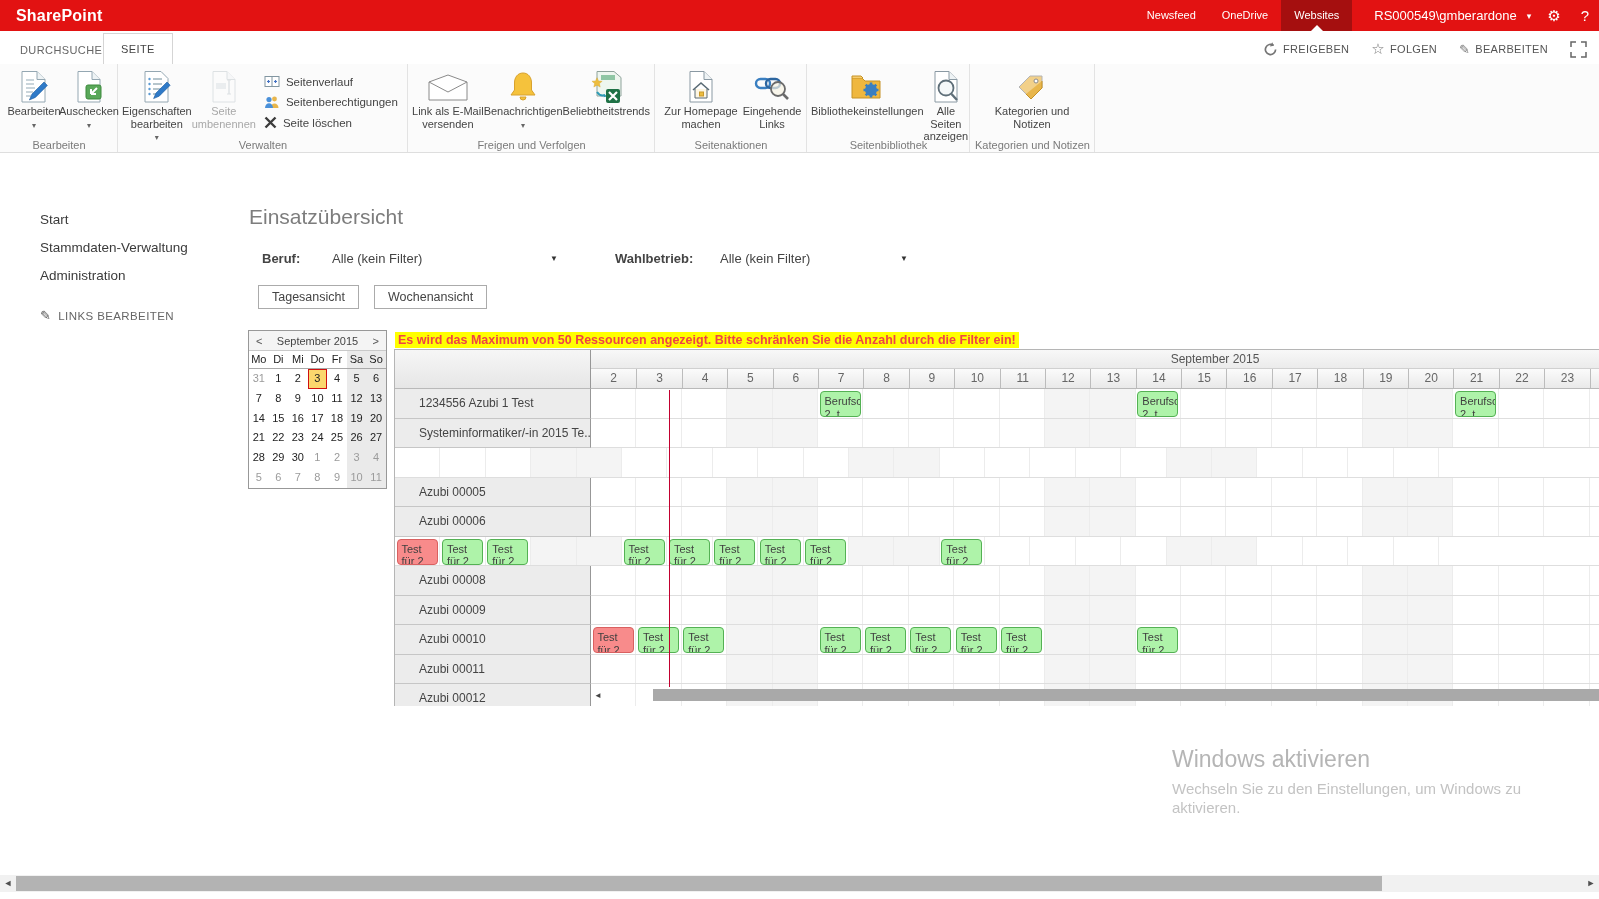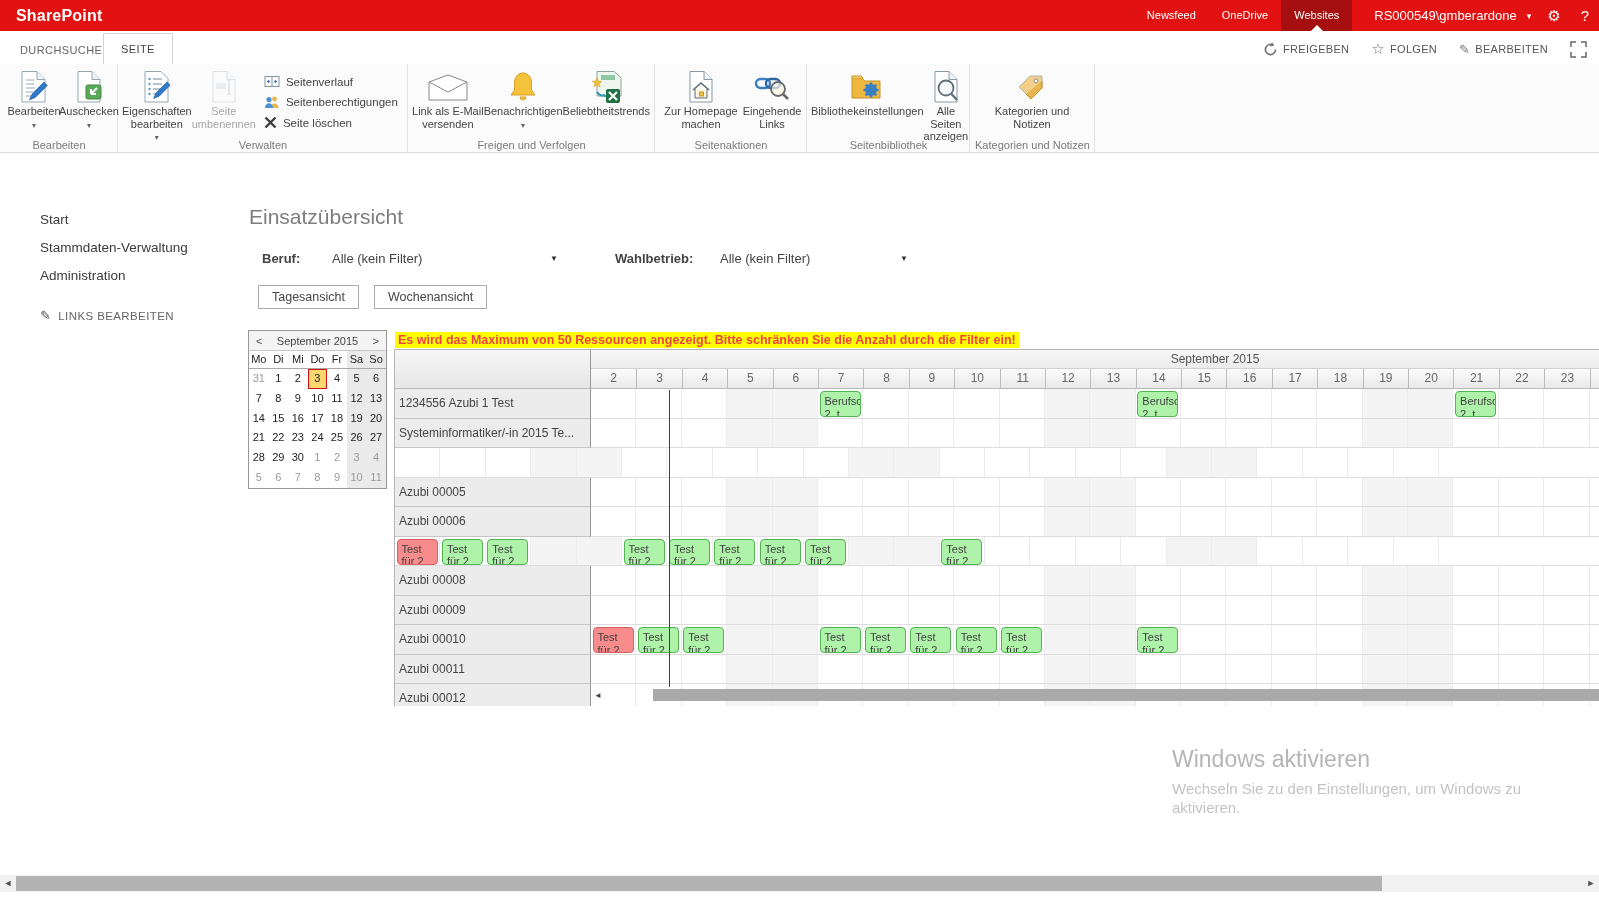--- a/index.html
+++ b/index.html
@@ -100,21 +100,21 @@
     text-align:center; padding-left:240px; font-size:12px; color:#555; line-height:18px; }
   .g-dayrow { display:flex; height:20px; border-bottom:1px solid #b9b9b9; }
   .g-day { width:45.4px; flex:0 0 45.4px; border-left:1px solid #bcbcbc;
     background:linear-gradient(#fbfbfb,#e9e9e9); text-align:center; font-size:12px;
     color:#666; line-height:19px; }
   .g-day:first-child { border-left:none; }
   .g-body { position:relative; }
   .g-row { display:flex; height:29.5px; }
   .g-name { width:196px; flex:0 0 196px; background:#ececec; border-right:1px solid #979797;
     border-bottom:1px solid #c6c6c6; font-size:12px; color:#444; line-height:28px;
-    padding-left:4px; white-space:nowrap; overflow:hidden; }
+    padding-left:24px; white-space:nowrap; overflow:hidden; }
   .g-track { position:relative; flex:1; border-bottom:1px solid #dedede; overflow:hidden;
     display:flex; background:#fff; }
   .g-cell { width:45.4px; flex:0 0 45.4px; border-right:1px solid #ececec; }
   .g-cell.wk { background:#f4f4f4; }
   .g-bar { position:absolute; top:2px; height:26px; width:41px; border-radius:4px;
     font-size:11px; line-height:12.5px; padding:3px 8px 0 4px; overflow:hidden; color:#3f3f3f;
     cursor:pointer; }
   .g-bar.green { background:#aef3a9; border:1px solid #54b154; }
   .g-bar.red { background:#f88b8b; border:1px solid #d96060; }
   .g-today { position:absolute; width:1px; background:#c2002f; z-index:3; }

